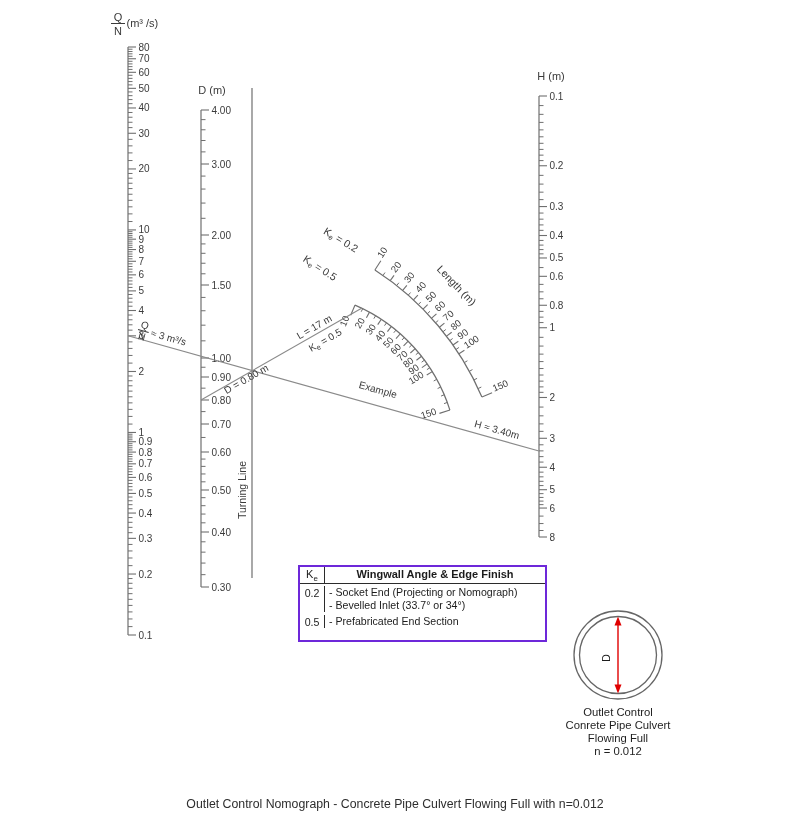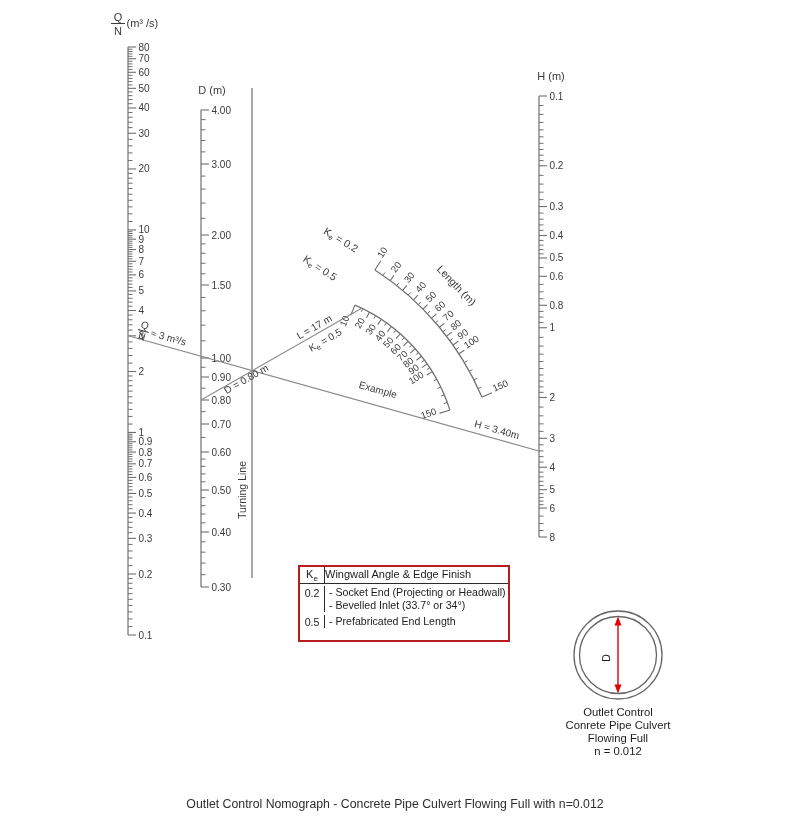--- a/index.html
+++ b/index.html
@@ -1,24 +1,24 @@
 <!DOCTYPE html>
 <html><head>
 <meta charset="utf-8">
 <style>
   html,body{margin:0;padding:0;background:#ffffff;}
   body{width:790px;height:836px;position:relative;font-family:"Liberation Sans",sans-serif;}
   .wrap{position:absolute;left:0;top:0;width:790px;height:836px;}
   svg{position:absolute;left:0;top:0;}
   svg text{font-family:"Liberation Sans",sans-serif;}
-  .ktable{position:absolute;left:298px;top:565px;width:212px;height:77px;
-    border:2px solid #b91c1c;box-sizing:border-box;background:#fff;color:#1c1c1c;}
+  .ktable{position:absolute;left:298px;top:565px;width:249px;height:77px;
+    border:2px solid #6d28d9;box-sizing:border-box;background:#fff;color:#1c1c1c;}
   .hdr{display:flex;height:16px;line-height:15px;border-bottom:1px solid #2b2b2b;font-size:11px;}
   .kcol{width:25px;border-right:1px solid #2b2b2b;box-sizing:border-box;text-align:center;flex:none;}
-  .hdr .title{flex:1;text-align:left;}
+  .hdr .title{flex:1;text-align:center;font-weight:bold;}
   .sube{font-size:8px;}
   .trow{display:flex;}
   .trow .kcol{padding-top:1px;font-size:10.6px;}
   .trow .txt{flex:1;padding-left:4px;font-size:10.6px;line-height:13px;}
   .trow.first{margin-top:2px;}
   .trow.second{margin-top:3px;}
   .trow .kcol{align-self:stretch;}
   .caption{position:absolute;left:0;top:797px;width:790px;text-align:center;
     font-size:12.3px;color:#2e2e2e;}
 </style>
@@ -446,26 +446,26 @@
     </svg>
 
   <div class="ktable">
     <div class="hdr">
       <div class="kcol"><span>K</span><sub class="sube">e</sub></div>
       <div class="title">Wingwall Angle &amp; Edge Finish</div>
     </div>
     <div class="trow first">
       <div class="kcol">0.2</div>
       <div class="txt">
-        <div>- Socket End (Projecting or Headwall)</div>
+        <div>- Socket End (Projecting or Nomograph)</div>
         <div>- Bevelled Inlet (33.7° or 34°)</div>
       </div>
     </div>
     <div class="trow second">
       <div class="kcol">0.5</div>
       <div class="txt">
-        <div>- Prefabricated End Length</div>
+        <div>- Prefabricated End Section</div>
       </div>
     </div>
   </div>
 
   <div class="caption">Outlet Control Nomograph - Concrete Pipe Culvert Flowing Full with n=0.012</div>
 </div>
 
 </body></html>

